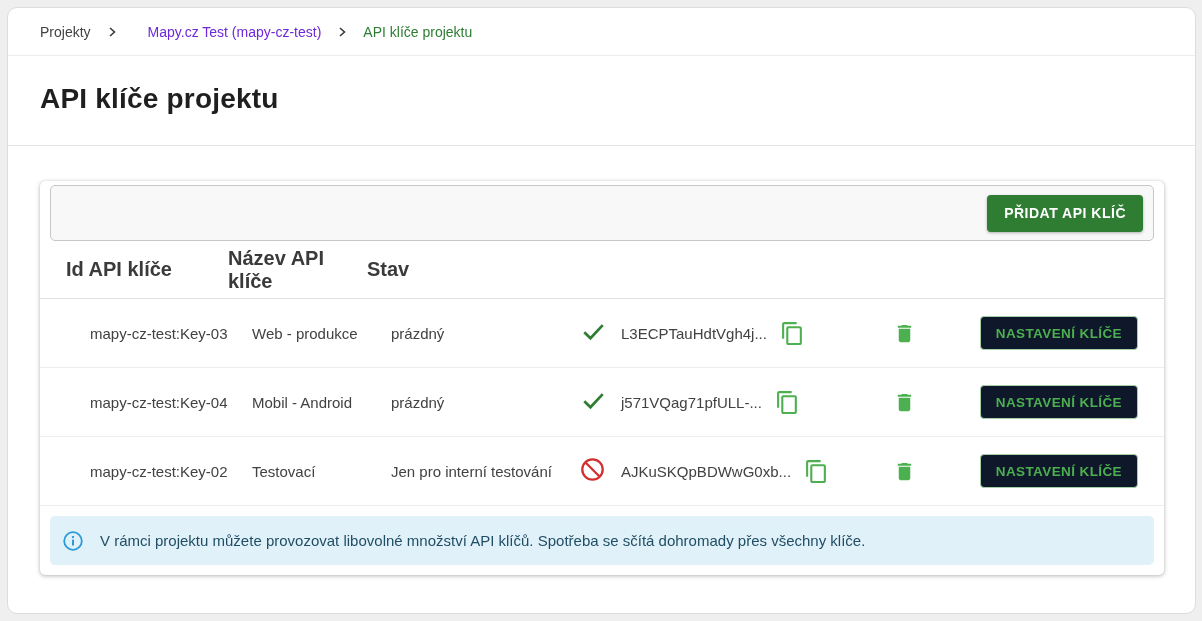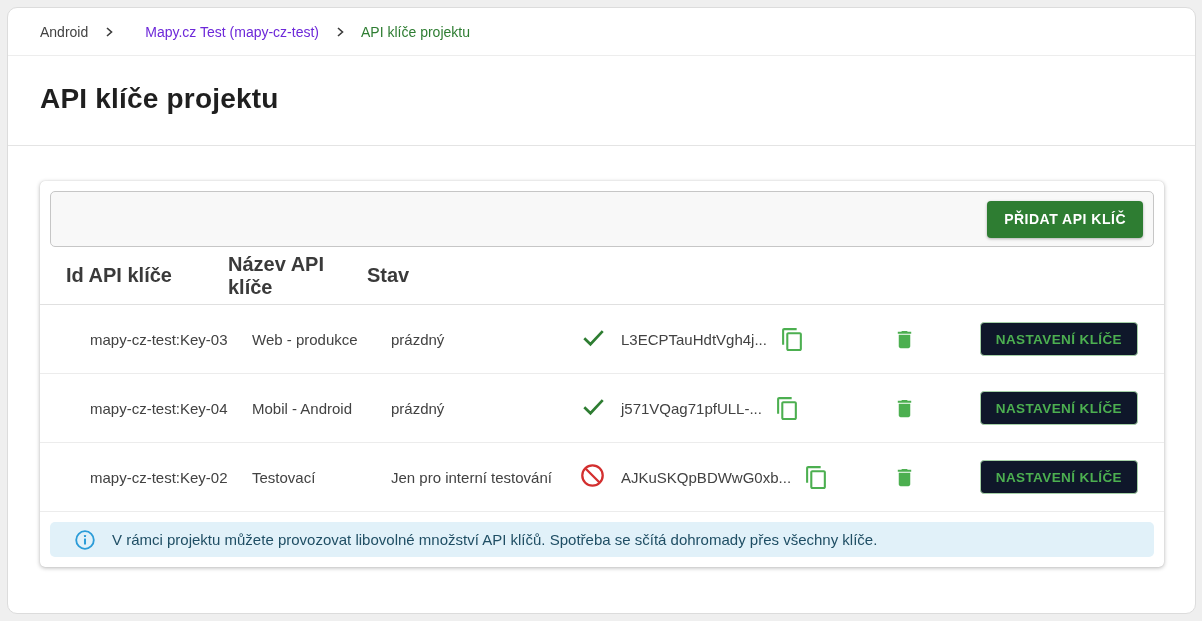--- a/index.html
+++ b/index.html
@@ -38,21 +38,21 @@
   .page-title { font-size:28px; font-weight:bold; color:#1f1f1f; letter-spacing:0.2px; }
   
   .card {
     margin:35px 31px 0 32px;
     background:#fff;
     border-radius:5px;
     box-shadow:0 1px 4px rgba(0,0,0,0.28), 0 0 1px rgba(0,0,0,0.15);
     overflow:hidden;
   }
   .toolbar {
-    margin:10px 10px 0 10px;
+    margin:4px 10px 0 10px;
     height:56px;
     background:#f8f8f8;
     border:1px solid #c6c6c6;
     border-radius:5px;
     display:flex; align-items:center; justify-content:flex-end;
     padding-right:10px;
   }
   .btn-primary {
     background:#2e7d32;
     color:#ffffff;
@@ -100,36 +100,36 @@
     cursor:pointer;
     white-space:nowrap;
   }
   
   .status-cell .icon-check, .status-cell .icon-block { display:none; }
   .status-cell[data-status="active"] .icon-check { display:block; }
   .status-cell[data-status="blocked"] .icon-block { display:block; }
   
   .info-box {
     margin:10px;
-    height:35px;
+    height:49px;
     background:#e1f1f9;
     border-radius:5px;
     display:flex; align-items:center;
-    padding-left:24px;
+    padding-left:12px;
     gap:16px;
   }
   .info-text { font-size:15px; color:#1f4e64; }
 </style>
 </head>
 <body>
 
 <div class="page-panel">
 
   <nav class="breadcrumb-bar">
-    <span class="crumb">Android</span>
+    <span class="crumb">Projekty</span>
     <span class="crumb-sep">
       <svg width="12" height="12" viewBox="0 0 24 24">
           <path d="M8 4l9 8-9 8" fill="none" stroke="#3c3c3c" stroke-width="3.2"></path>
         </svg>
     </span>
     <span class="crumb bold">Mapy.cz Test (mapy-cz-test)</span>
     <span class="crumb-sep">
       <svg width="12" height="12" viewBox="0 0 24 24">
           <path d="M8 4l9 8-9 8" fill="none" stroke="#3c3c3c" stroke-width="3.2"></path>
         </svg>

